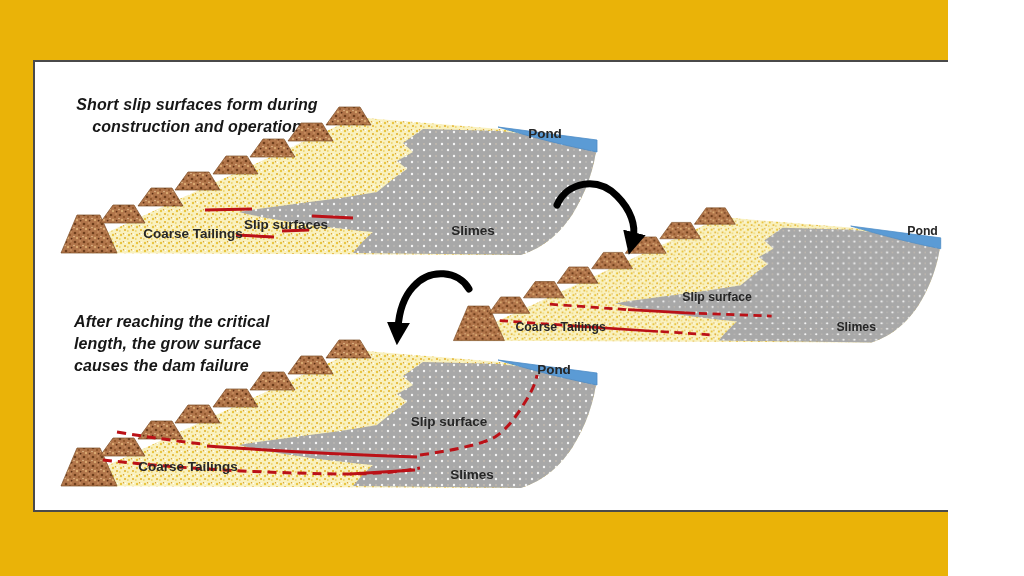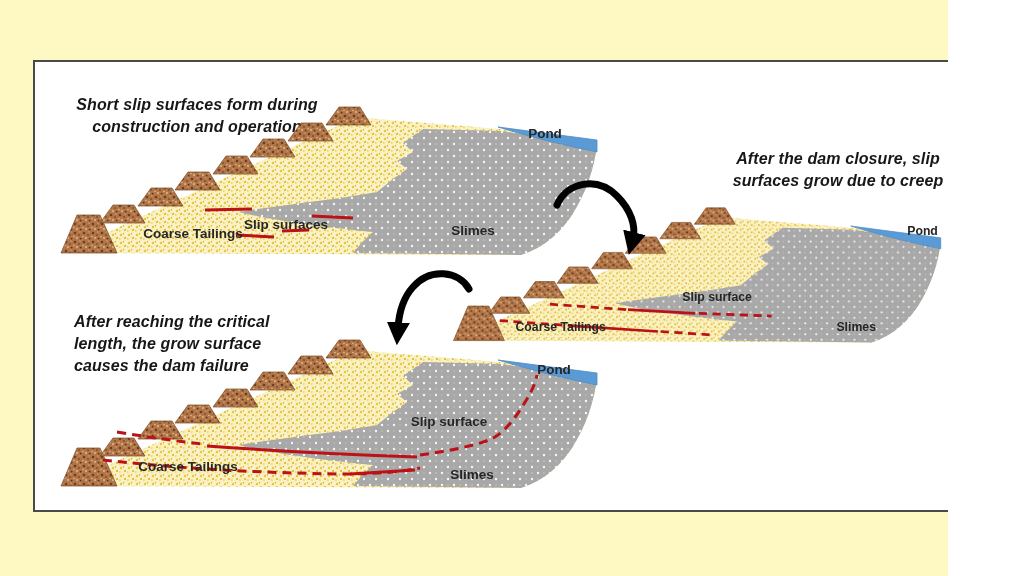--- a/index.html
+++ b/index.html
@@ -1,16 +1,16 @@
 <!DOCTYPE html>
 <html><head>
 <meta charset="utf-8">
 <style>
   html,body{margin:0;padding:0;background:#ffffff;}
-  #stage{position:relative;width:948px;height:576px;background:#fef9c3;overflow:hidden;
+  #stage{position:relative;width:948px;height:576px;background:#eab308;overflow:hidden;
          font-family:"Liberation Sans",sans-serif;}
   #frame{position:absolute;left:33px;top:60px;width:957px;height:452px;
          border:2px solid #4a4a4a;background:#ffffff;box-sizing:border-box;}
   .caption{position:absolute;font-weight:bold;font-style:italic;font-size:16px;
            line-height:22px;color:#171717;letter-spacing:0.1px;}
   .caption.center{text-align:center;}
   .caption.left{text-align:left;}
   .panel-svg{position:absolute;overflow:visible;}
   .arrow-layer{position:absolute;left:0;top:0;pointer-events:none;}
   svg text.lbl{font-family:"Liberation Sans",sans-serif;font-size:13.5px;font-weight:600;
@@ -85,21 +85,20 @@
     <path class="slip" d="M150,105 L197,104"></path>
     <path class="slip" d="M257,111 L298,113"></path>
     <path class="slip" d="M181,130 L219,132"></path>
     <path class="slip" d="M227,126 L254,125"></path>
     <text class="lbl" x="138" y="133" text-anchor="middle">Coarse Tailings</text>
     <text class="lbl" x="231" y="124" text-anchor="middle">Slip surfaces</text>
     <text class="lbl" x="418" y="130" text-anchor="middle">Slimes</text>
     <text class="lbl" x="490" y="33" text-anchor="middle">Pond</text>
   </svg>
 
-  <div class="caption center" style="left:718px;top:148px;width:240px;">After the dam closure, slip surfaces grow due to creep</div>
   <svg class="panel-svg" style="left:448px;top:206px;" width="500" height="141" viewBox="0 0 550 155">
     <use href="#dam"></use>
     <path class="slip dash" d="M112,108 L198,114"></path>
     <path class="slip" d="M198,114 L272,118"></path>
     <path class="slip dash" d="M276,118 L356,121"></path>
     <path class="slip dash" d="M57,126 L141,132"></path>
     <path class="slip" d="M141,132 L231,138"></path>
     <path class="slip dash" d="M234,138 L294,142"></path>
     <text class="lbl" x="124" y="137" text-anchor="middle">Coarse Tailings</text>
     <text class="lbl" x="296" y="105" text-anchor="middle">Slip surface</text>

